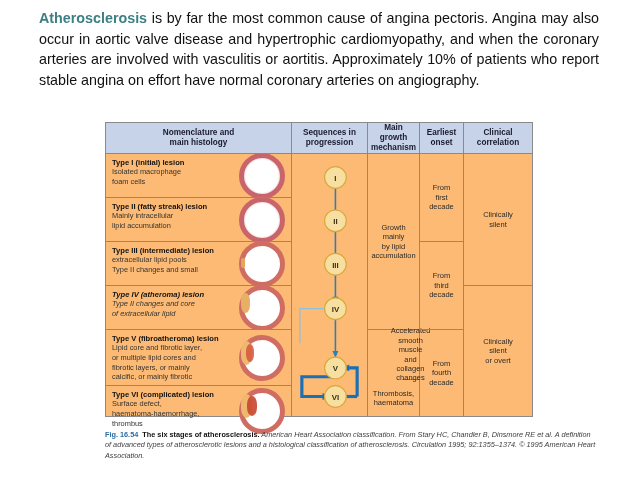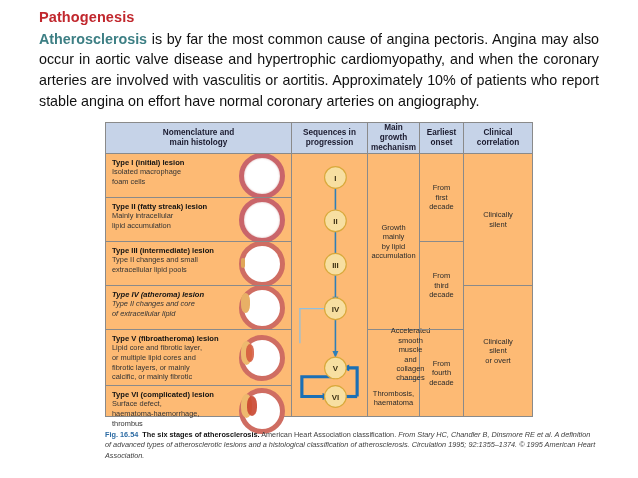--- a/index.html
+++ b/index.html
@@ -97,28 +97,27 @@
   }
   .tcell.last{border-bottom:none;}
 
   
   #caption{
     position:absolute;left:39px;top:0;width:492px;
     font-size:7.3px;line-height:1.42;color:#3a3a3a;
   }
   #caption .fignum{color:#2e6ca4;font-weight:bold;}
   #caption .figtitle{color:#111111;font-weight:bold;}
-  #caption .figsrc{color:#3d3d3d;}
+  #caption .figsrc{font-style:italic;color:#3d3d3d;}
   #caption .figsrc2{font-style:italic;color:#3d3d3d;}
 </style>
 </head>
 <body>
 
 <div id="prose">
-  <div class="heading">Pathogenesis</div>
   <p class="body-par"><span class="kw">Atherosclerosis</span><span> is by far the most common cause of angina pectoris. Angina may also occur in aortic valve disease and hypertrophic cardiomyopathy, and when the coronary arteries are involved with vasculitis or aortitis. Approximately 10% of patients who report stable angina on effort have normal coronary arteries on angiography.</span></p>
 </div>
 
 <div id="figure">
 
   <div id="table-wrap">
 
     <div class="thead">
       <div class="th c1">
         <span>
@@ -166,22 +165,22 @@
 
         <div class="nrow" style="height:44px;">
           <div class="ntitle">Type II (fatty streak) lesion</div>
           <div class="ndesc">Mainly intracellular</div>
           <div class="ndesc">lipid accumulation</div>
           <div class="artery a-plain"></div>
         </div>
 
         <div class="nrow" style="height:44px;">
           <div class="ntitle">Type III (intermediate) lesion</div>
+          <div class="ndesc">extracellular lipid pools</div>
           <div class="ndesc">Type II changes and small</div>
-          <div class="ndesc">extracellular lipid pools</div>
           <div class="artery a-ring2">
             <div class="lipid" style="width:4px;height:10px;background:#e0a659;left:-3.5px;top:12px;border-radius:3px;"></div>
           </div>
         </div>
 
         <div class="nrow" style="height:44px;font-style:italic;">
           <div class="ntitle">Type IV (atheroma) lesion</div>
           <div class="ndesc">Type II changes and core</div>
           <div class="ndesc">of extracellular lipid</div>
           <div class="artery a-ring2">

